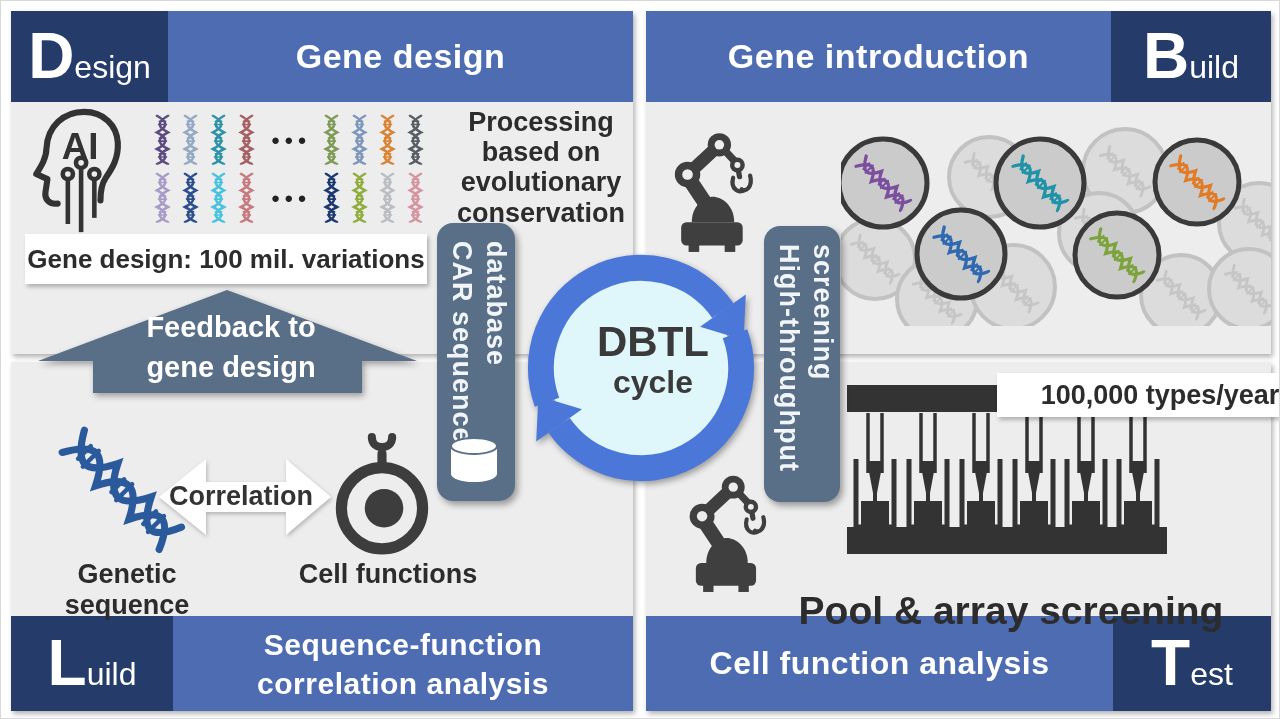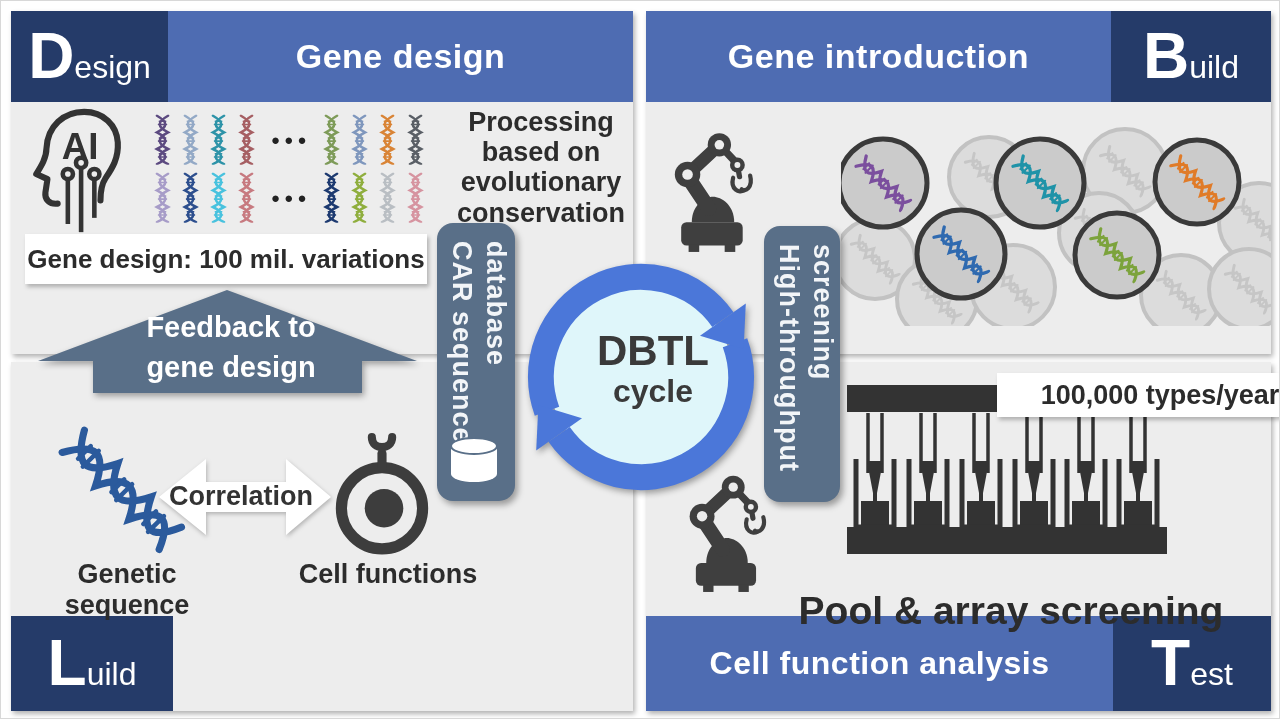--- a/index.html
+++ b/index.html
@@ -110,20 +110,26 @@
         <span class="csmall">uild</span>
       </div>
   </div>
 
   <div class="corner" style="left:10px;top:615px;width:162px;height:95px;">
     <div class="cwrap">
         <span class="cbig">L</span>
         <span class="csmall">uild</span>
       </div>
   </div>
+  <div class="bar" style="left:172px;top:615px;width:460px;height:95px;">
+    <div class="two">
+        <div>Sequence-function</div>
+        <div>correlation analysis</div>
+      </div>
+  </div>
 
   <div class="bar" style="left:645px;top:615px;width:467px;height:95px;font-size:32px;">
     <span>Cell function analysis</span>
   </div>
   <div class="corner" style="left:1112px;top:615px;width:158px;height:95px;">
     <div class="cwrap">
         <span class="cbig">T</span>
         <span class="csmall">est</span>
       </div>
   </div>
@@ -219,21 +225,21 @@
     <span>CAR sequence</span>
     <span>database</span>
     <div style="position:absolute;left:12px;bottom:8px;writing-mode:horizontal-tb;">
       <svg width="50" height="48" viewBox="0 0 50 48">
         <path d="M2,10 A23,8 0 0 1 48,10 V38 A23,8 0 0 1 2,38 Z" fill="#fff"></path>
         <ellipse cx="25" cy="10" rx="23" ry="8" fill="#fff" stroke="#596f88" stroke-width="2"></ellipse>
       </svg>
     </div>
   </div>
 
-  <div class="abs" style="left:518px;top:254px;width:268px;height:244px;z-index:5;">
+  <div class="abs" style="left:518px;top:245px;width:268px;height:244px;z-index:5;">
     <svg width="244" height="244" viewBox="0 0 244 244" class="shadowed">
       <circle cx="122" cy="122" r="92" fill="#dff6fa"></circle>
       <g fill="none" stroke="#4b77d9" stroke-width="26">
         <path d="M 28.0 156.2 A 100 100 0 0 1 203.9 64.6"></path>
         <path d="M 216.0 87.8 A 100 100 0 0 1 40.1 179.4"></path>
       </g>
       <g fill="#4b77d9">
         <polygon points="226.8,48.5 181.0,80.7 224.6,94.1"></polygon>
         <polygon points="17.2,195.5 63.0,163.3 19.4,149.9"></polygon>
       </g>

